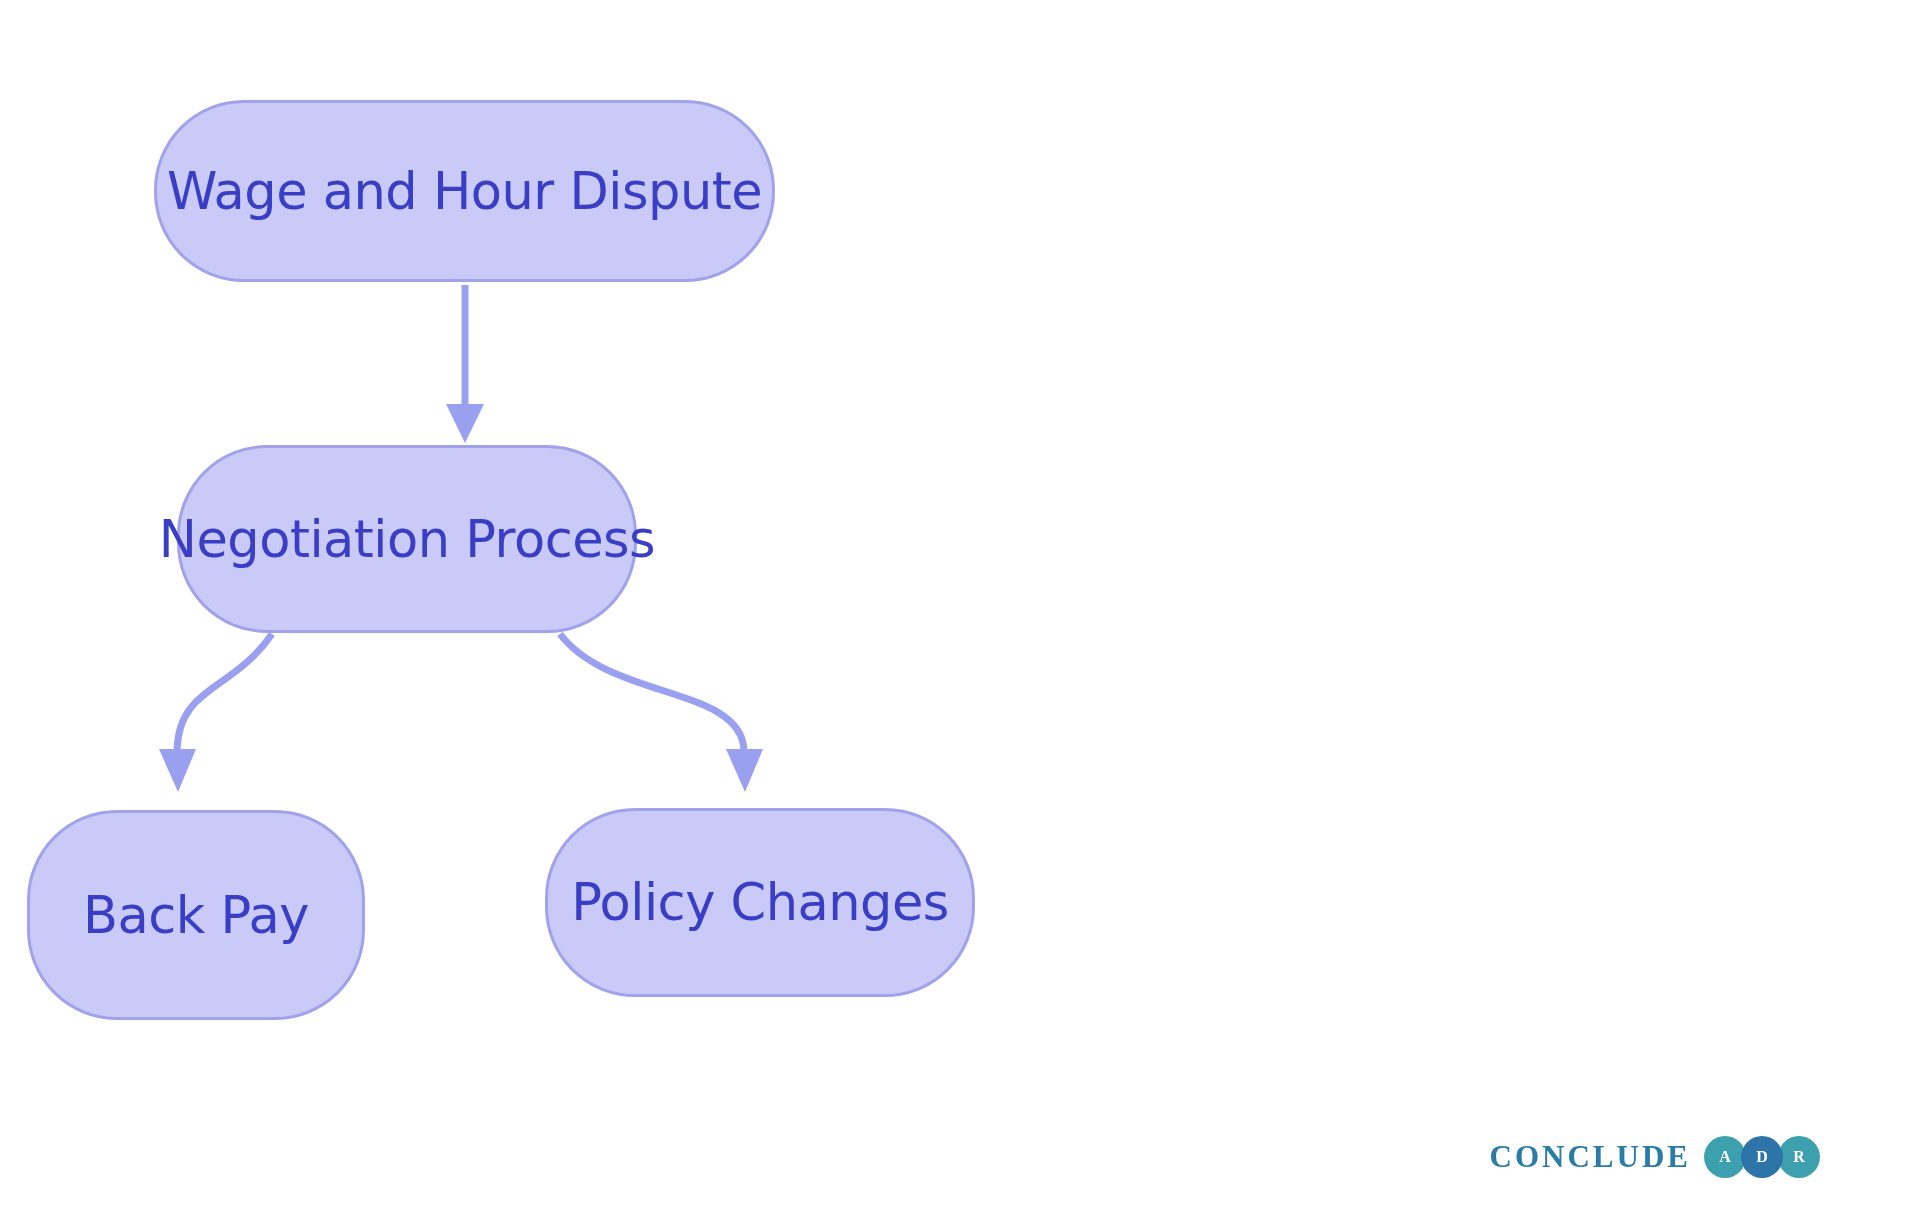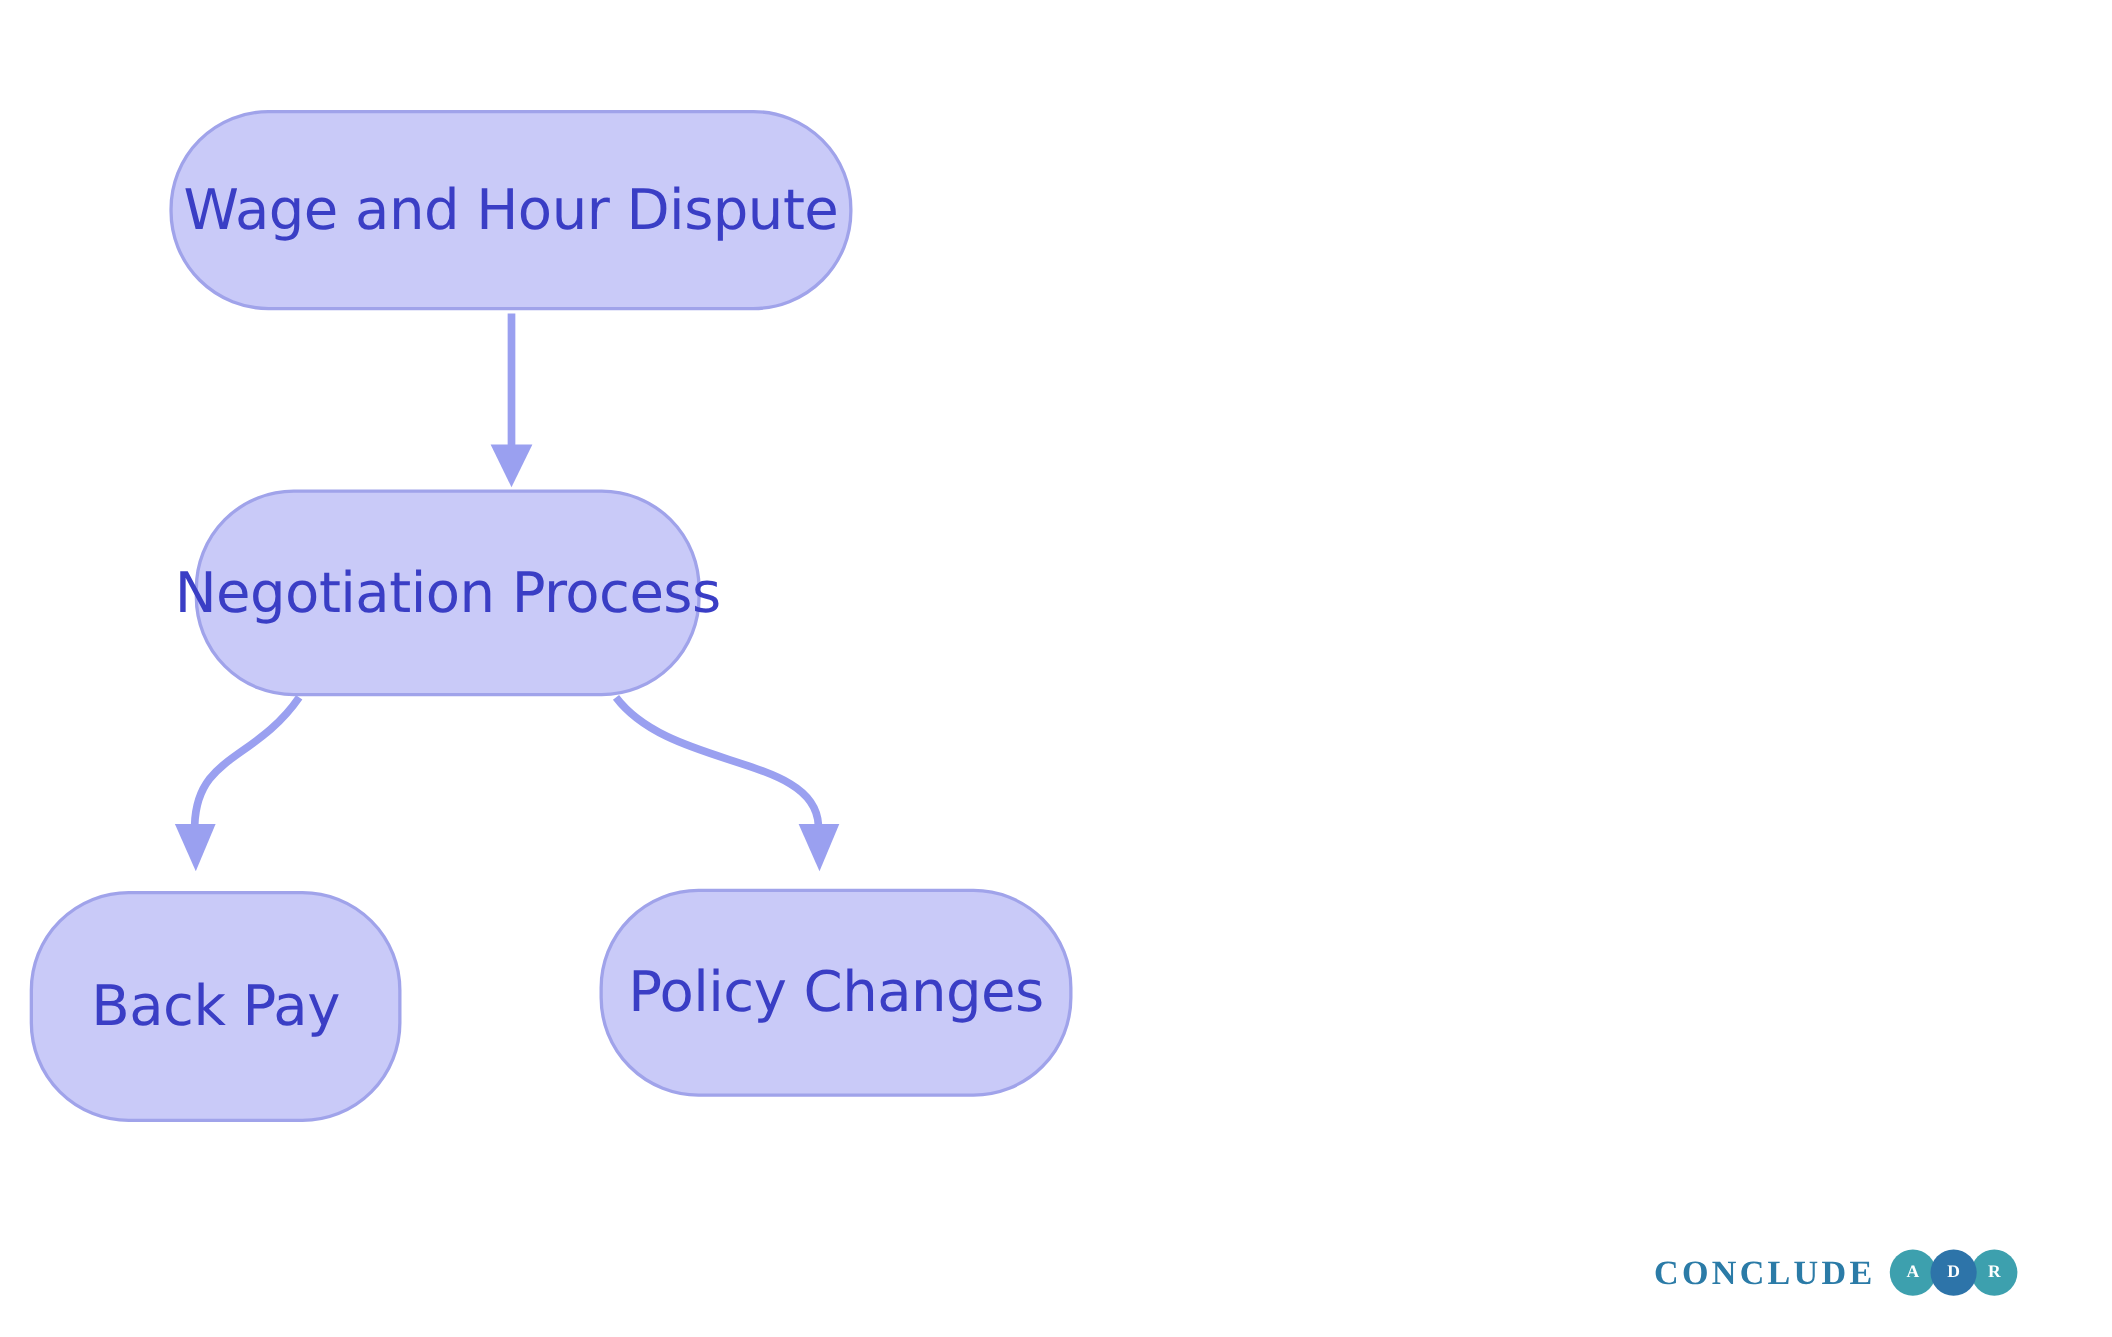--- a/index.html
+++ b/index.html
@@ -36,21 +36,21 @@
     padding: 0 30px;
   }
   .node-label {
     color: #3a3ec5;
     font-size: 51px;
     letter-spacing: -0.5px;
     white-space: nowrap;
   }
   .logo {
     position: absolute;
-    right: 86px;
+    right: 100px;
     top: 1134px;
     height: 46px;
     display: flex;
     align-items: center;
     gap: 13px;
   }
   .wordmark {
     font-family: "Liberation Serif", serif;
     font-weight: bold;
     font-size: 31px;

